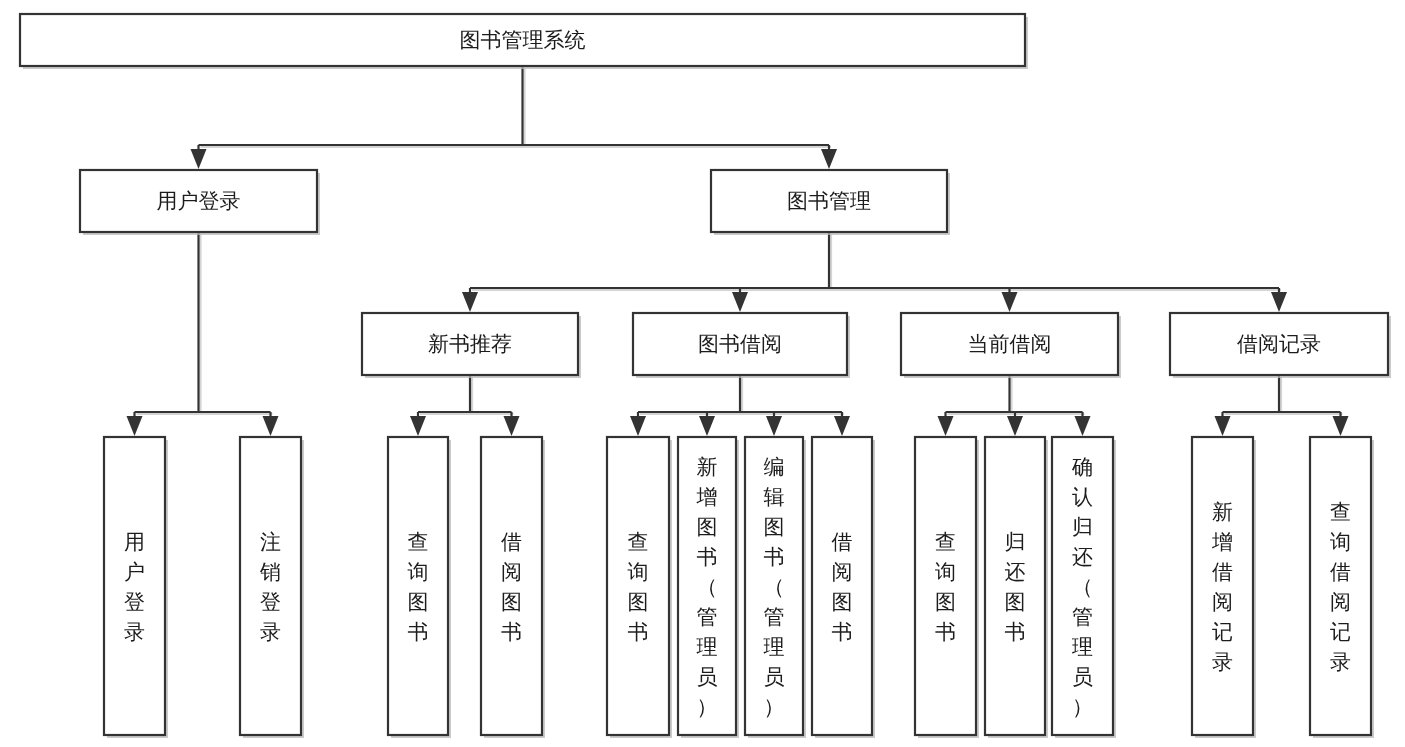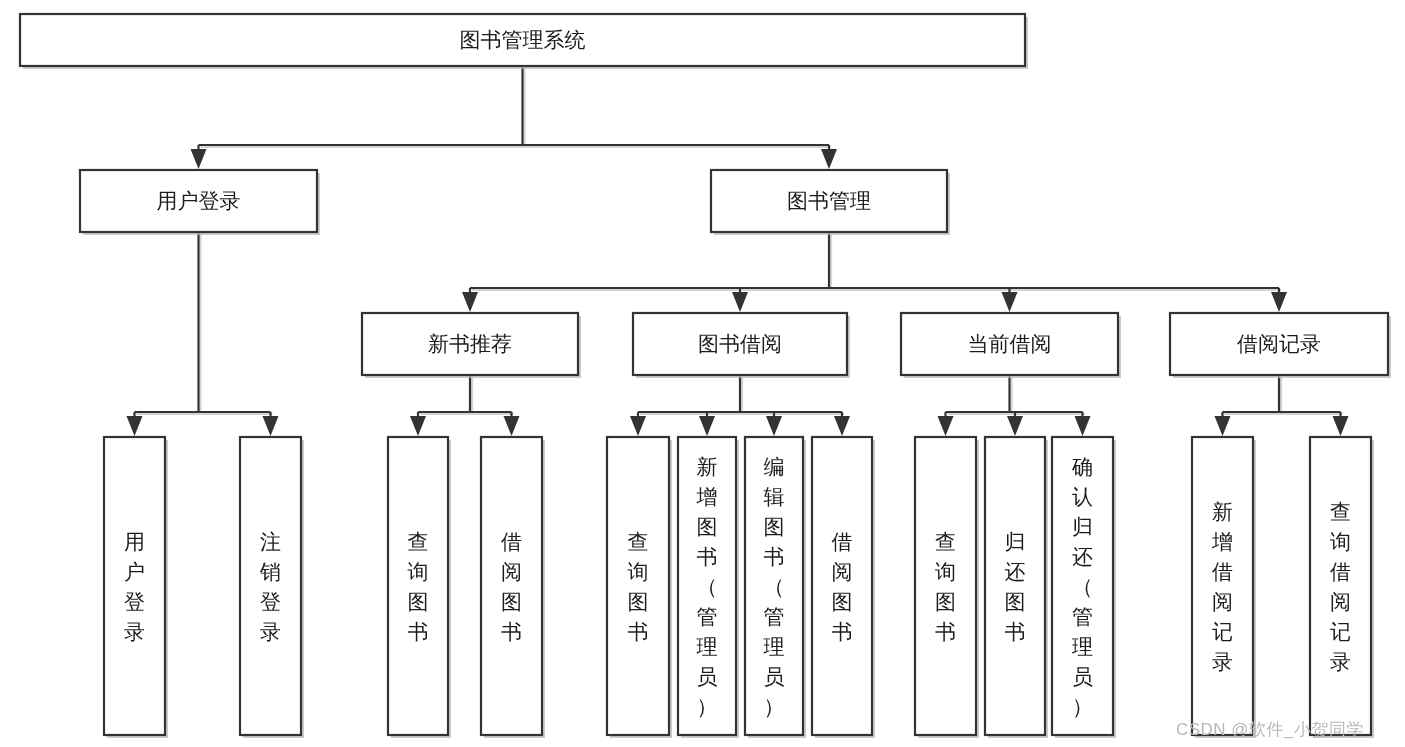--- a/index.html
+++ b/index.html
@@ -244,14 +244,13 @@
           <rect class="node-box" x="1192" y="437" width="61" height="298"></rect>
           <text class="node-label-v" x="1222.5" y="519.4"><tspan x="1222.5" dy="0">新</tspan><tspan x="1222.5" dy="30">增</tspan><tspan x="1222.5" dy="30">借</tspan><tspan x="1222.5" dy="30">阅</tspan><tspan x="1222.5" dy="30">记</tspan><tspan x="1222.5" dy="30">录</tspan></text>
         </g>
         <g>
           <rect class="node-box-shadow" x="1313" y="440" width="61" height="298"></rect>
           <rect class="node-box" x="1310" y="437" width="61" height="298"></rect>
           <text class="node-label-v" x="1340.5" y="519.4"><tspan x="1340.5" dy="0">查</tspan><tspan x="1340.5" dy="30">询</tspan><tspan x="1340.5" dy="30">借</tspan><tspan x="1340.5" dy="30">阅</tspan><tspan x="1340.5" dy="30">记</tspan><tspan x="1340.5" dy="30">录</tspan></text>
         </g>
       </g>
   </svg>
-  <div class="watermark">CSDN @软件_小贺同学</div>
 </div>
 
 </body></html>

